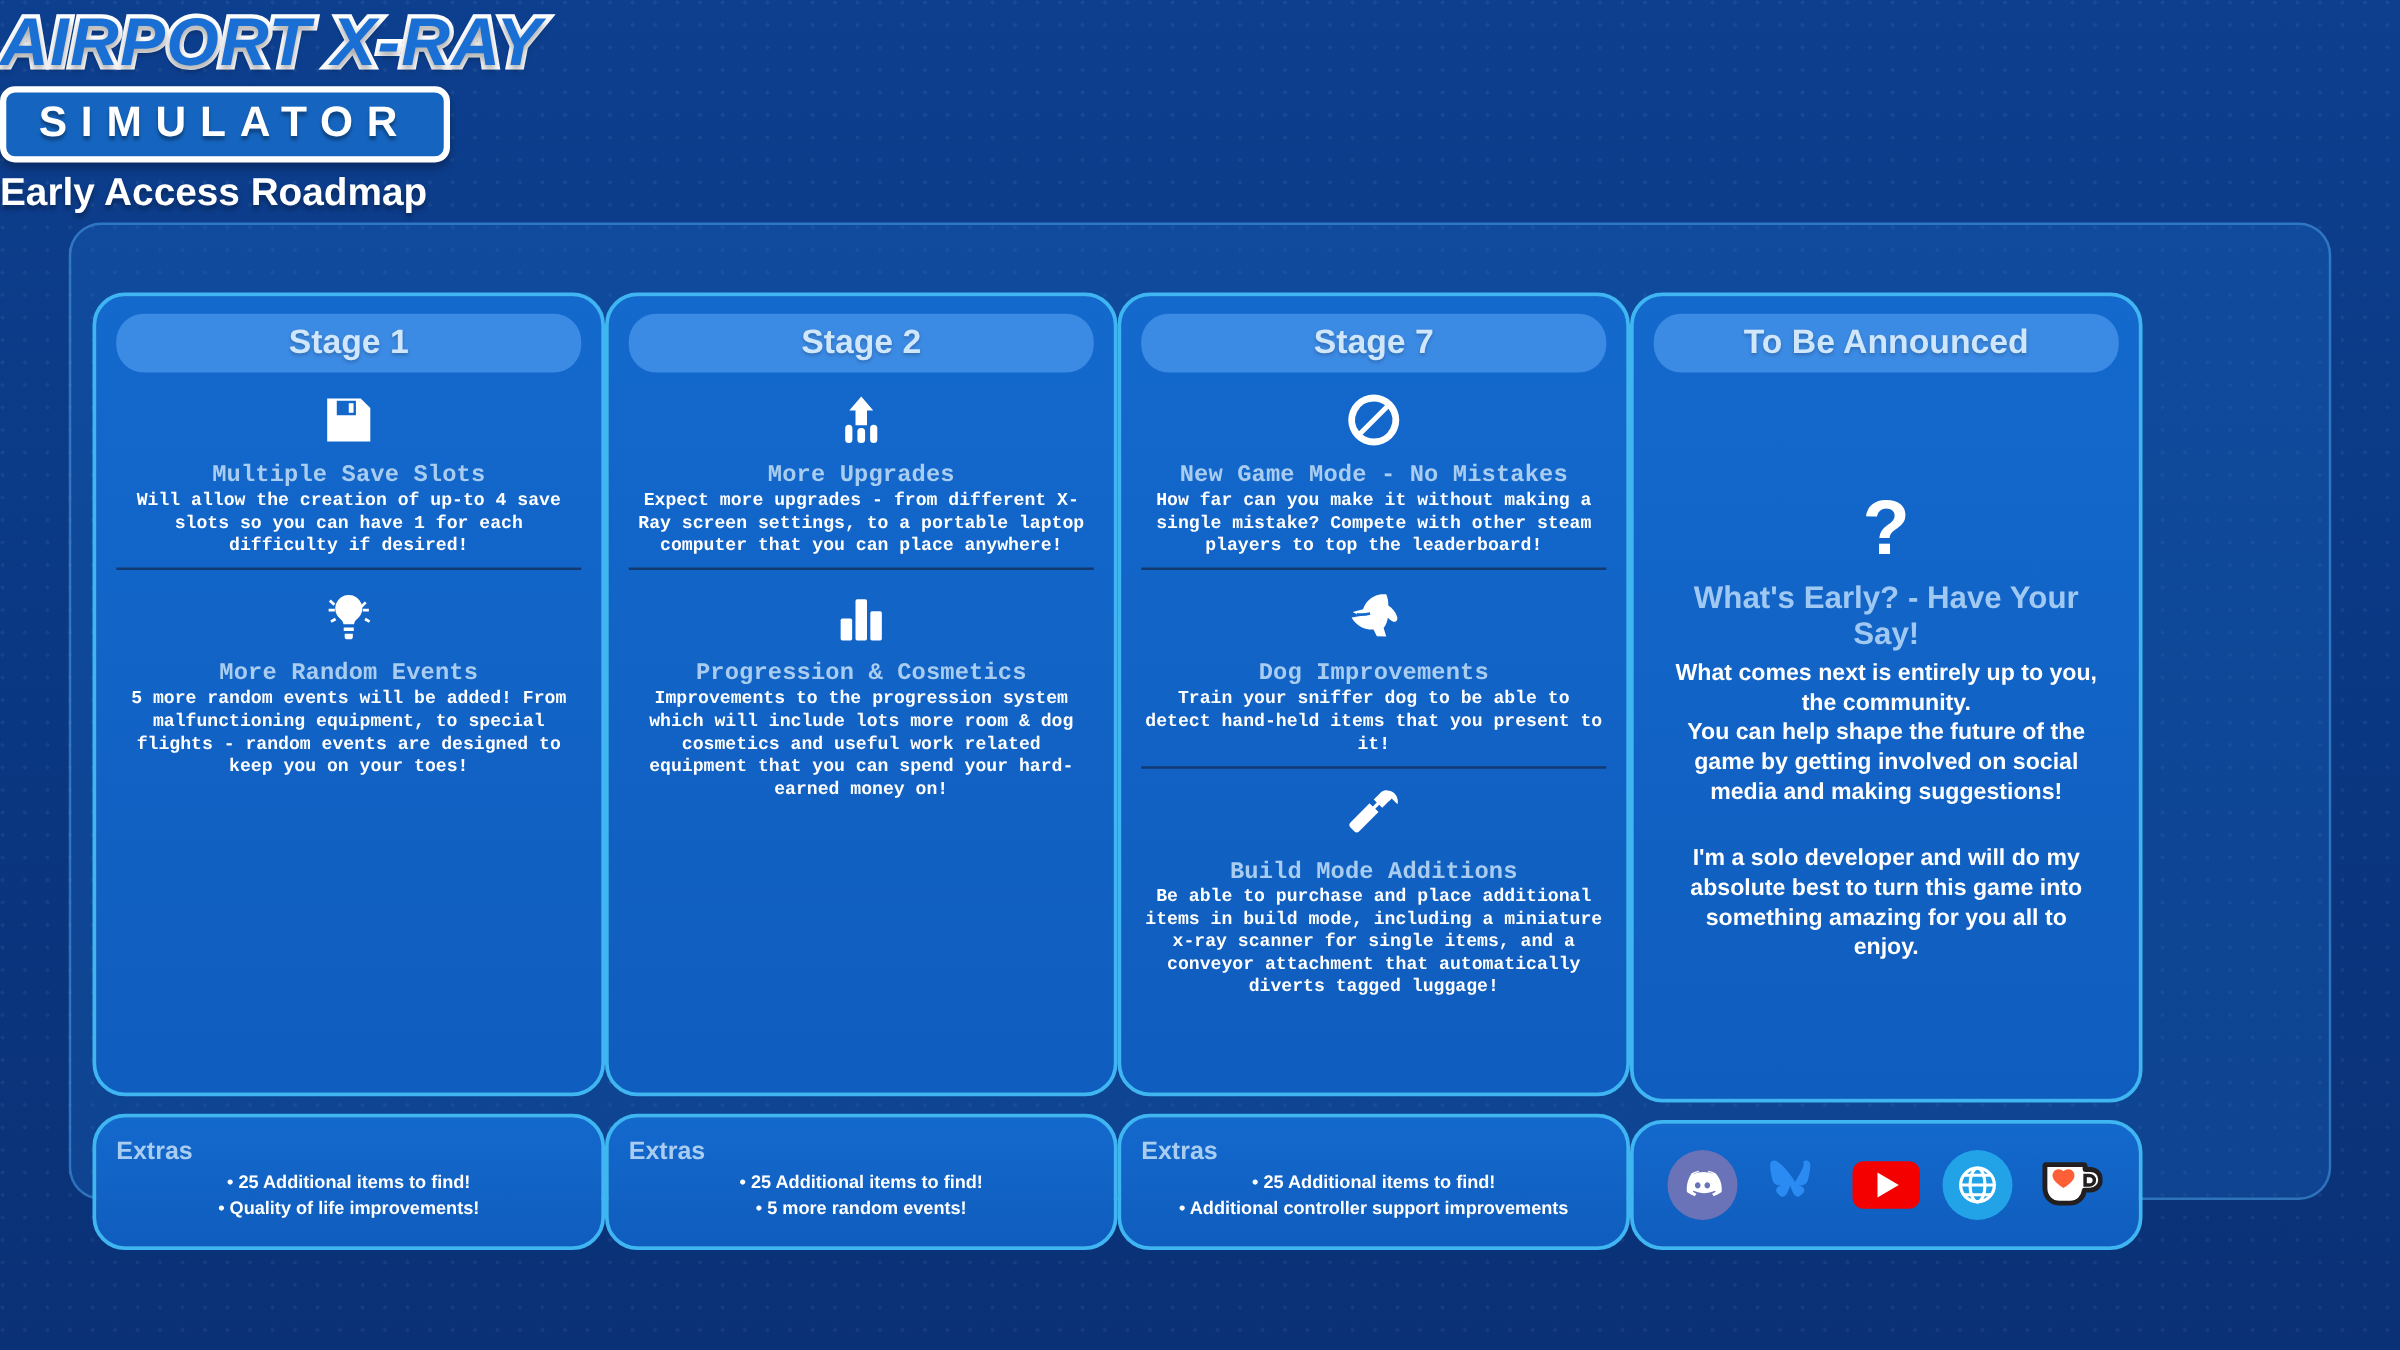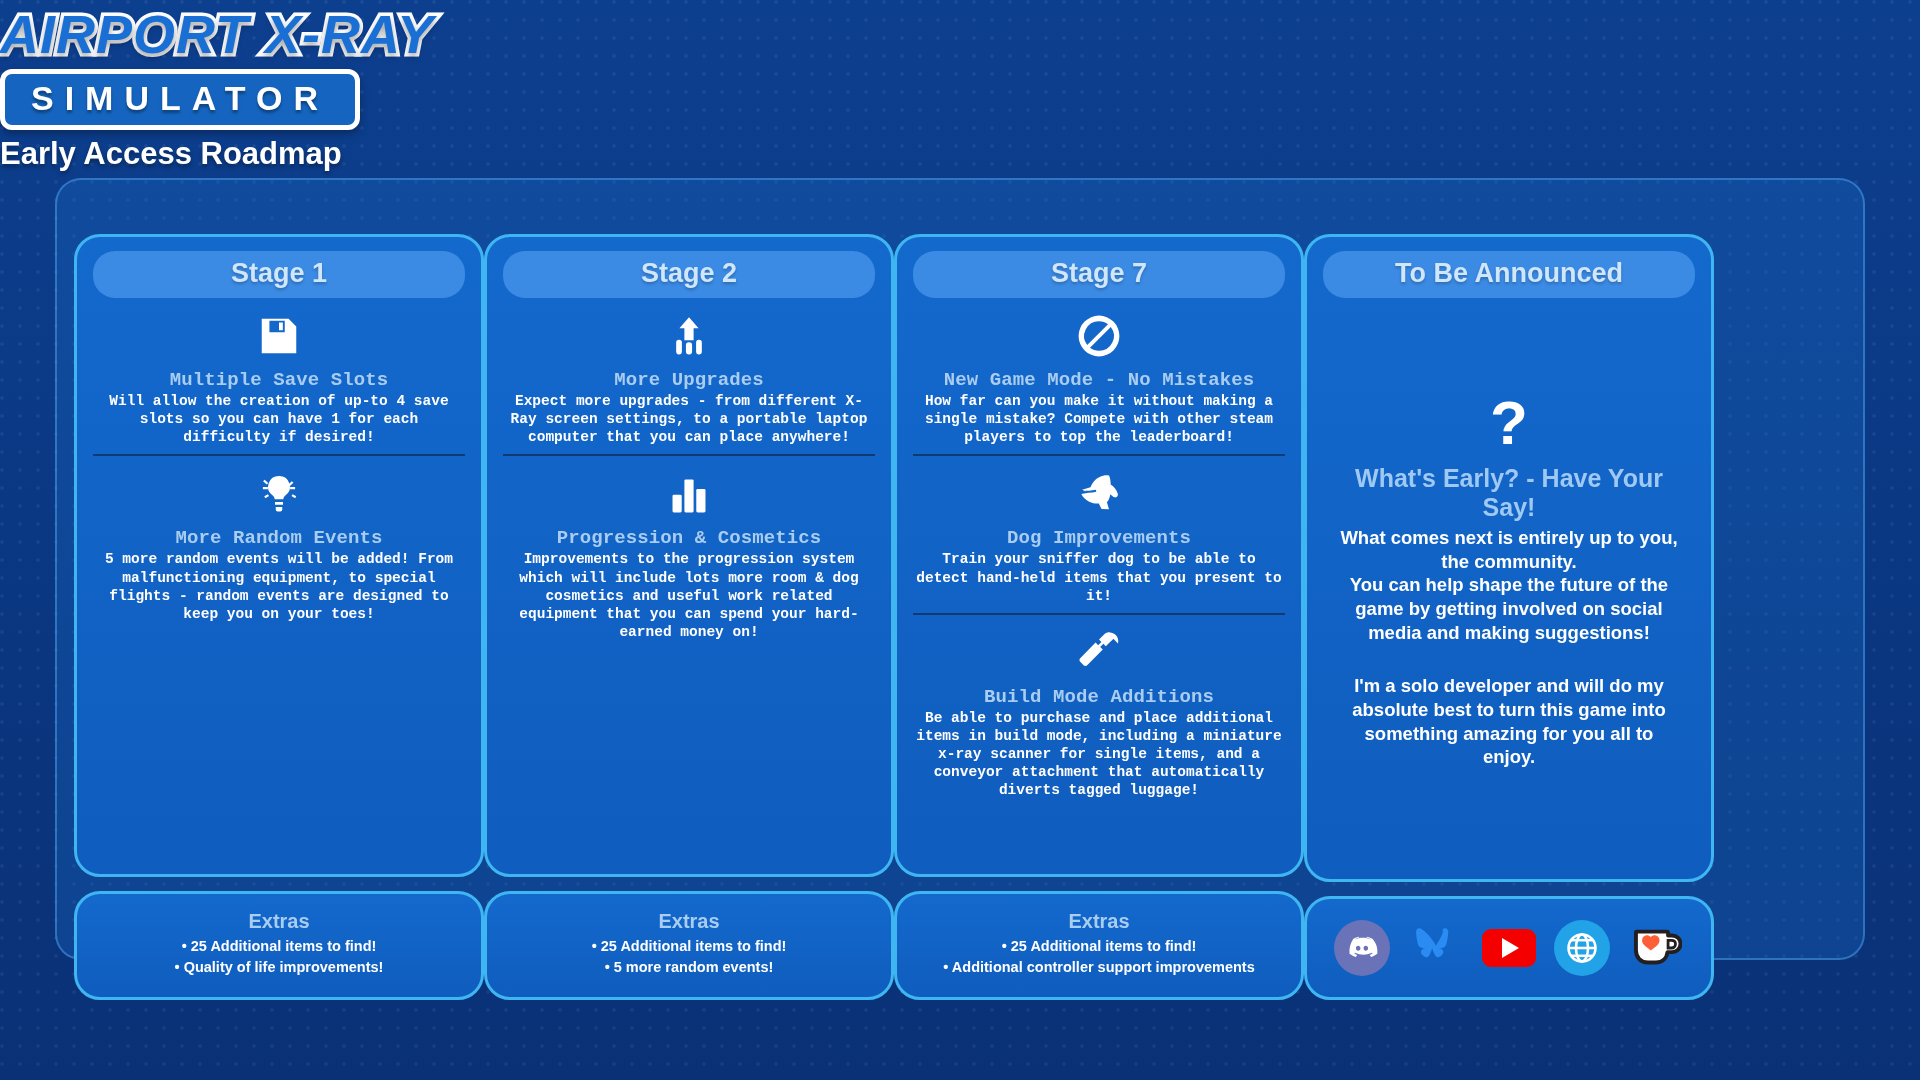--- a/index.html
+++ b/index.html
@@ -69,21 +69,21 @@
   .ficon { height:52px; display:flex; align-items:center; justify-content:center; margin-bottom:7px; }
   .ficon svg { fill:#ffffff; }
   .fname {
     font-size:19px; font-weight:bold; color:#a8cdf0;
     margin-bottom:1px; letter-spacing:.1px;
   }
   .fdesc {
     font-size:14.5px; font-weight:bold; color:#ffffff;
     line-height:1.25; padding:0 2px;
   }
-  .ex-title { font-size:20px; font-weight:bold; color:#a8cdf0; text-align:center; margin-bottom:3px; }
+  .ex-title { font-size:20px; font-weight:bold; color:#a8cdf0; text-align:left; margin-bottom:3px; }
   .ex-item { font-size:14.5px; font-weight:bold; color:#ffffff; text-align:center; line-height:1.4; }
   
   .tba-body {
     flex:1 1 auto; display:flex; flex-direction:column;
     align-items:center; justify-content:center; padding:0 14px;
   }
   .q-icon { font-size:62px; font-weight:bold; color:#ffffff; line-height:1; margin-bottom:10px; }
   .tba-head { font-size:25px; font-weight:bold; color:#9fc9f2; text-align:center; margin-bottom:4px; }
   .tba-p {
     font-size:18.5px; font-weight:bold; color:#ffffff;

